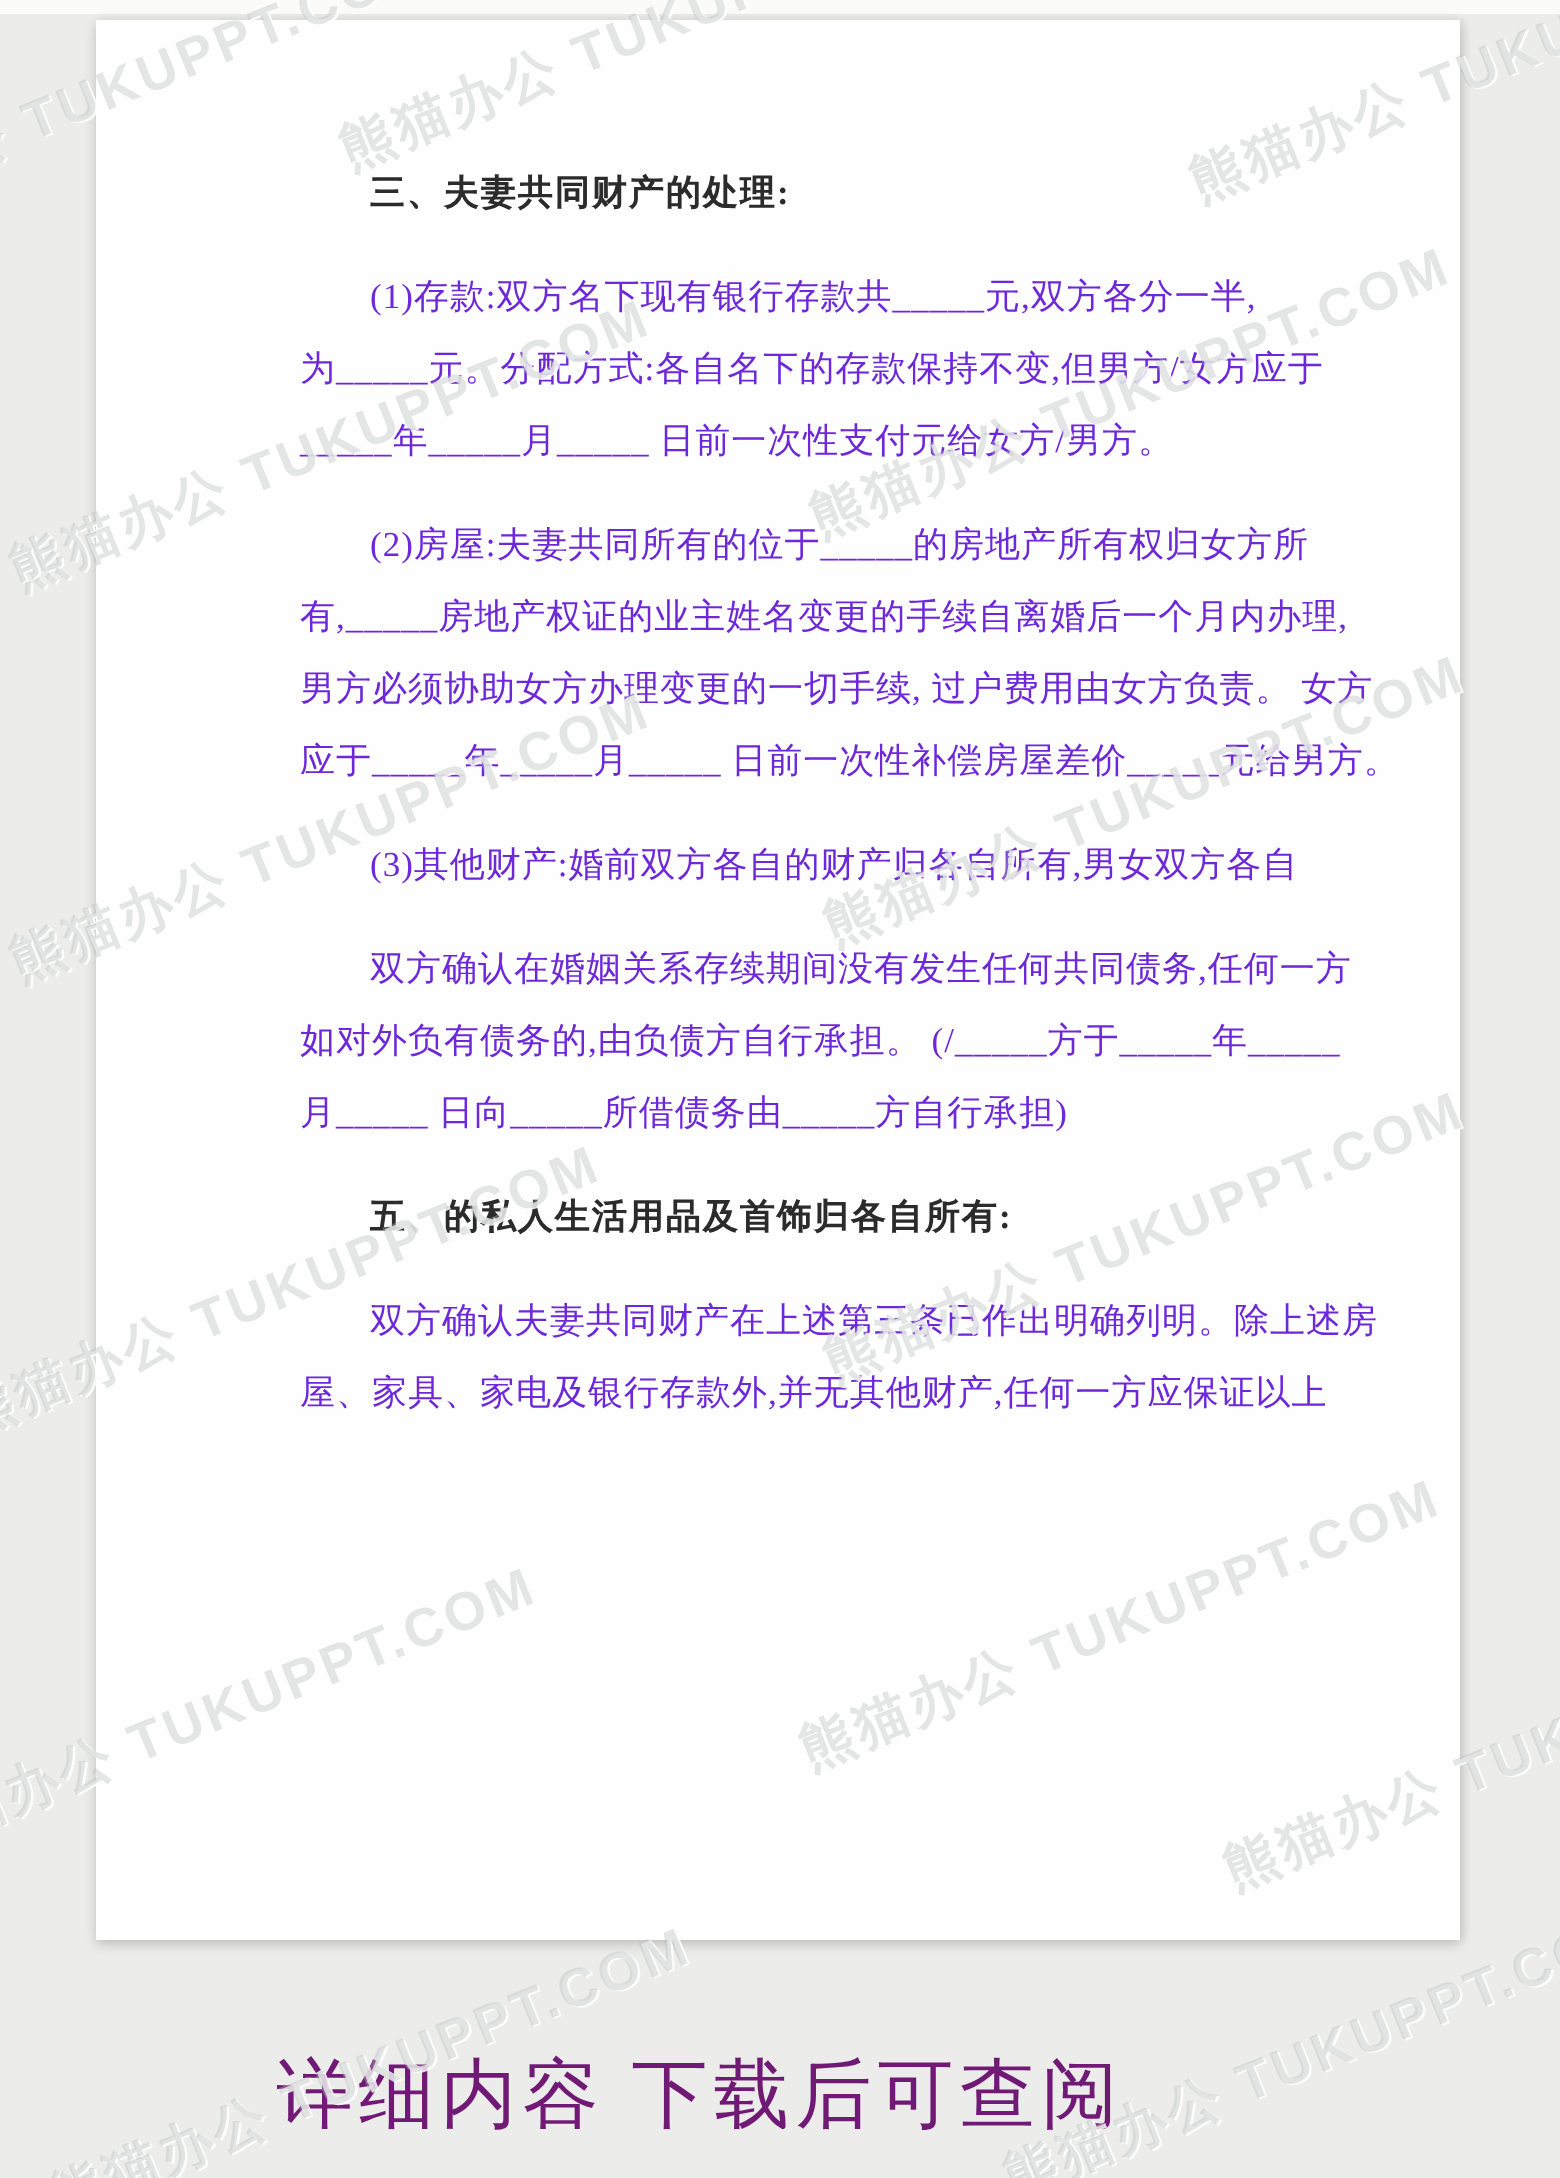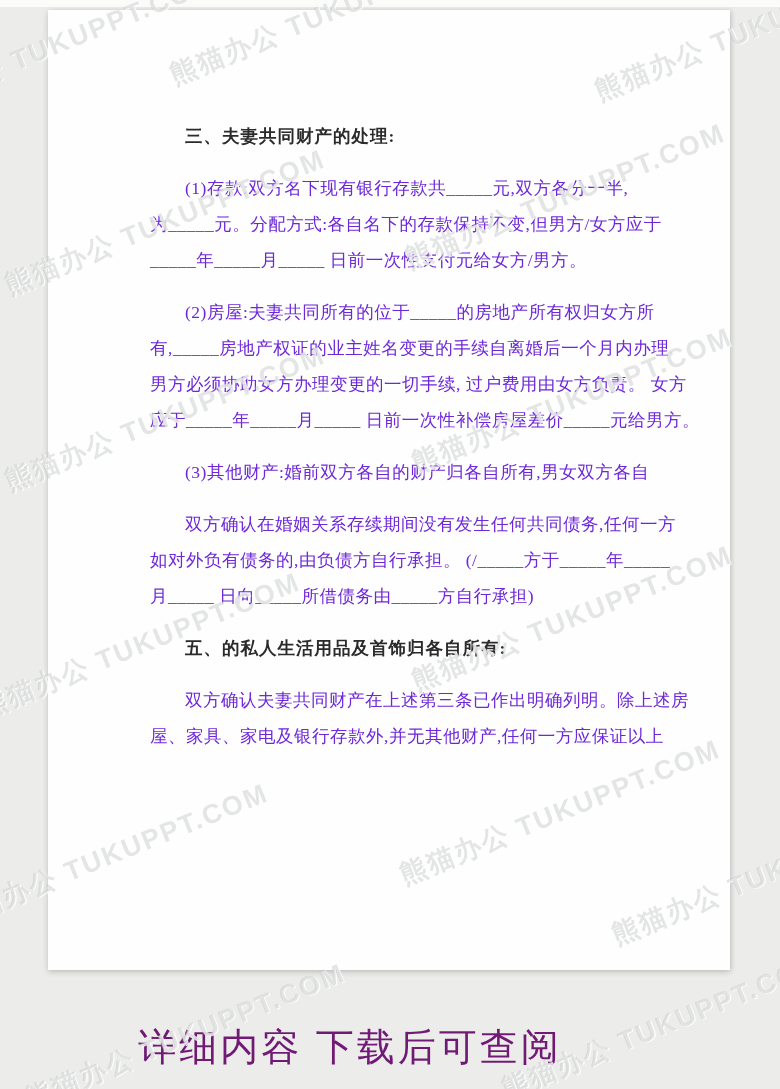--- a/index.html
+++ b/index.html
@@ -23,21 +23,21 @@
   
   .page {
     position: absolute;
     left: 48px;
     top: 10px;
     width: 682px;
     height: 960px;
     background: #fefefe;
     box-shadow: 0 2px 6px rgba(0,0,0,0.18), 2px 0 4px rgba(0,0,0,0.06);
     box-sizing: border-box;
-    padding: 108px 98px 0 102px;
+    padding: 68px 98px 0 102px;
   }
   .doc-heading {
     font-weight: 700;
     color: #2b2b2b;
     font-size: 17.5px;
     line-height: 36px;
     letter-spacing: 1px;
     text-indent: 2em;
     margin: 0 0 16px 0;
     white-space: nowrap;

